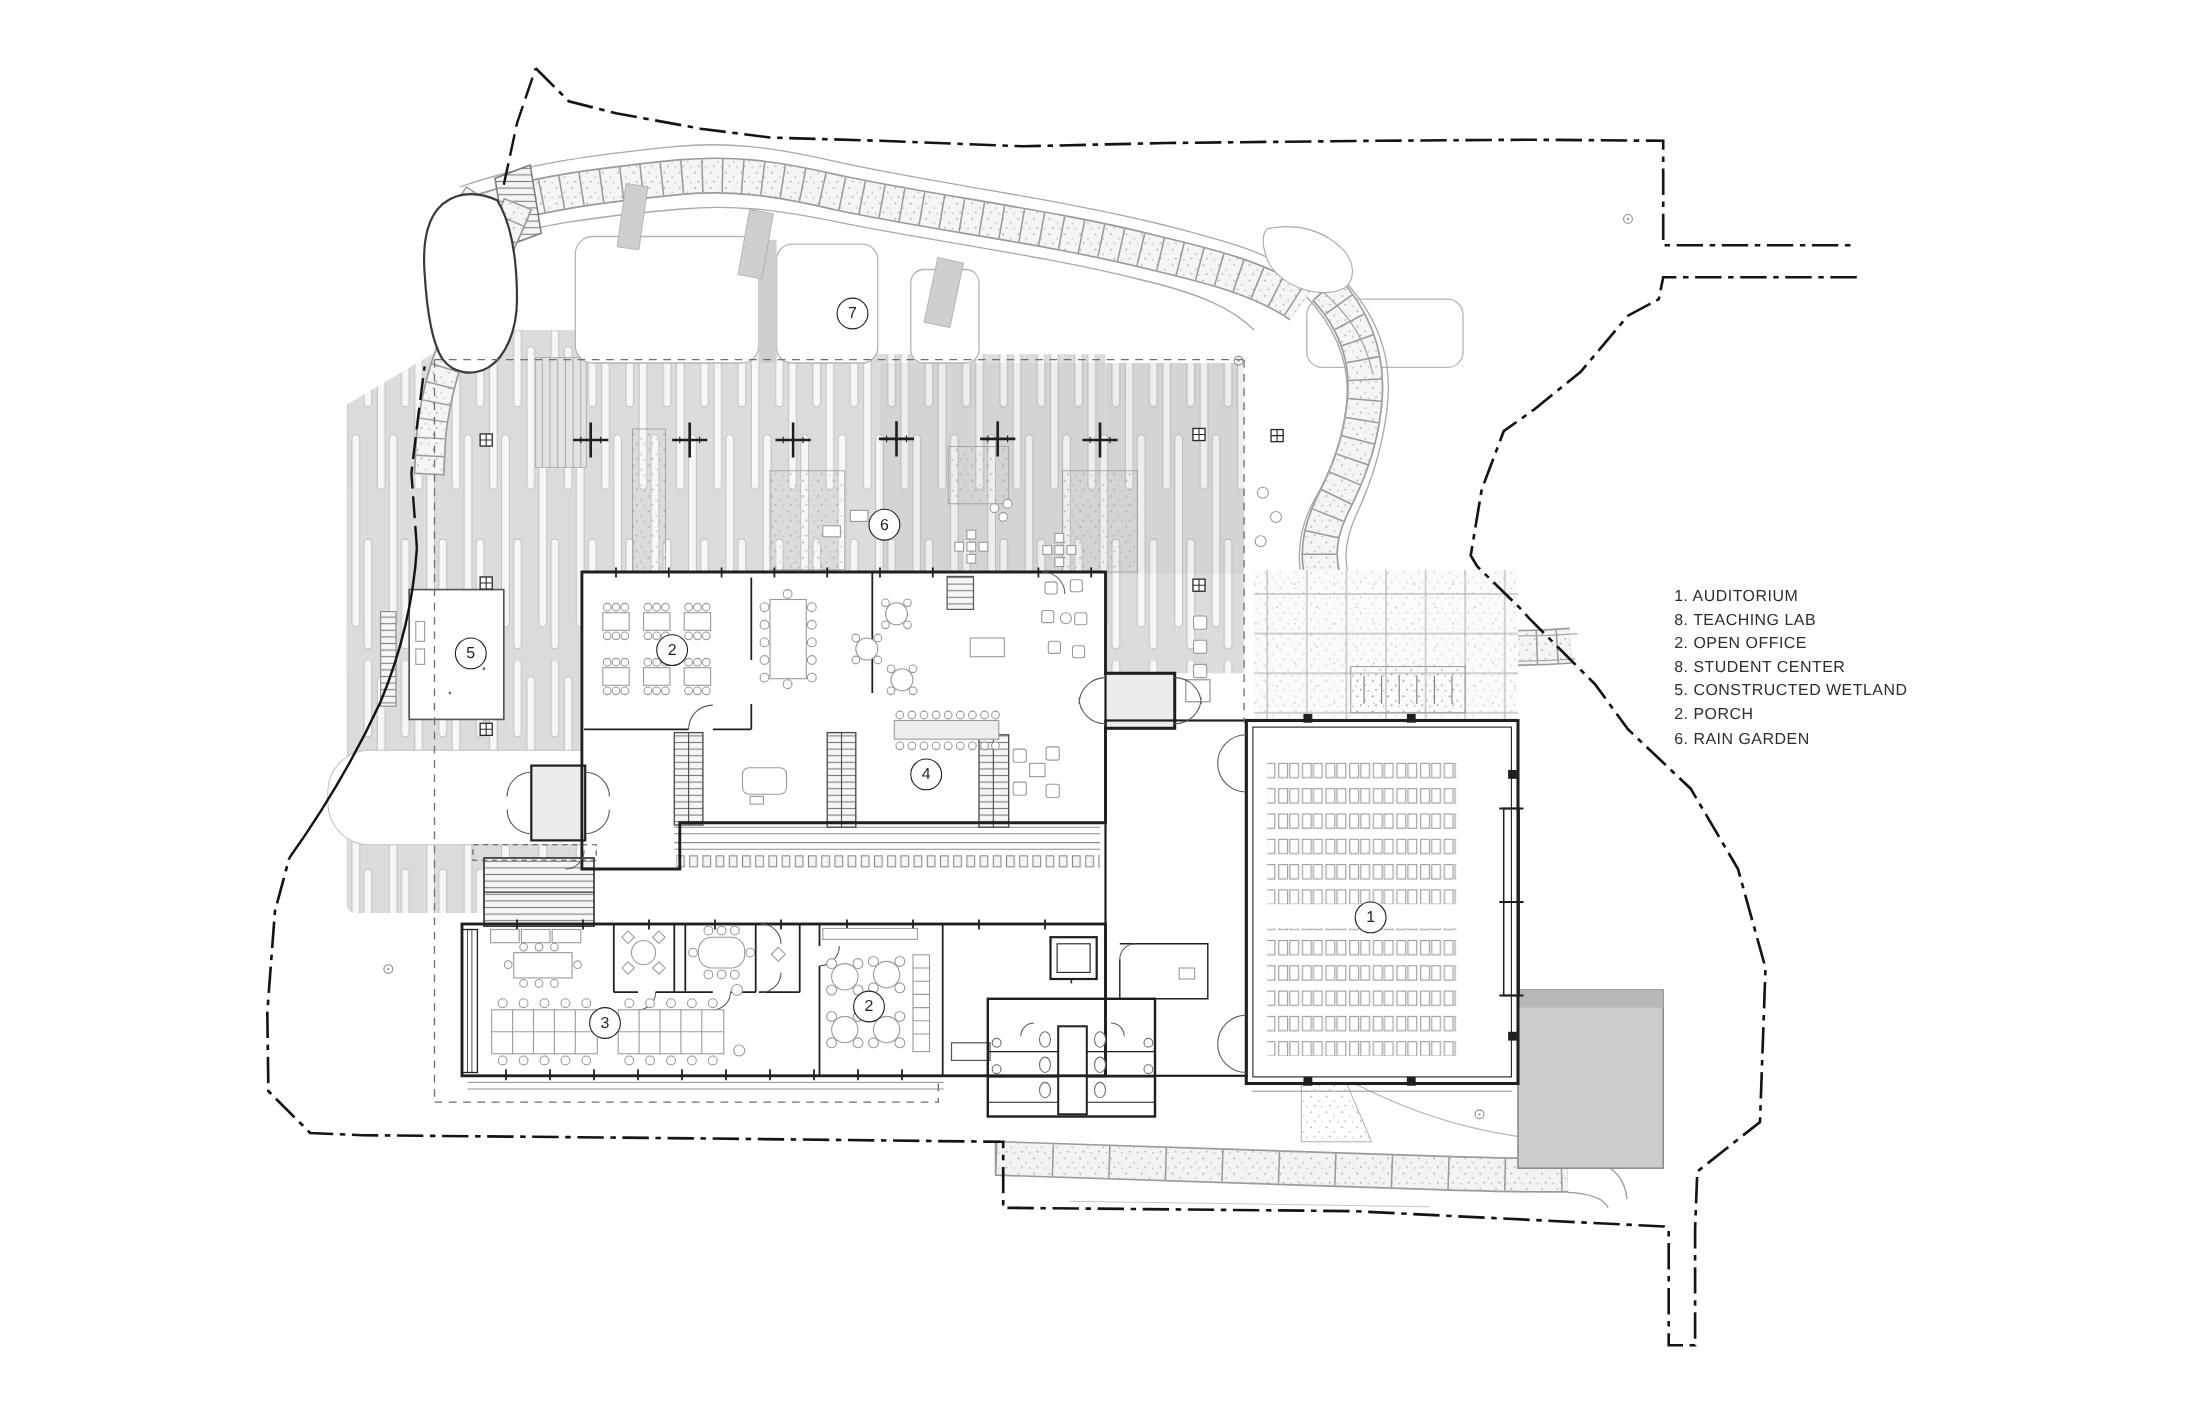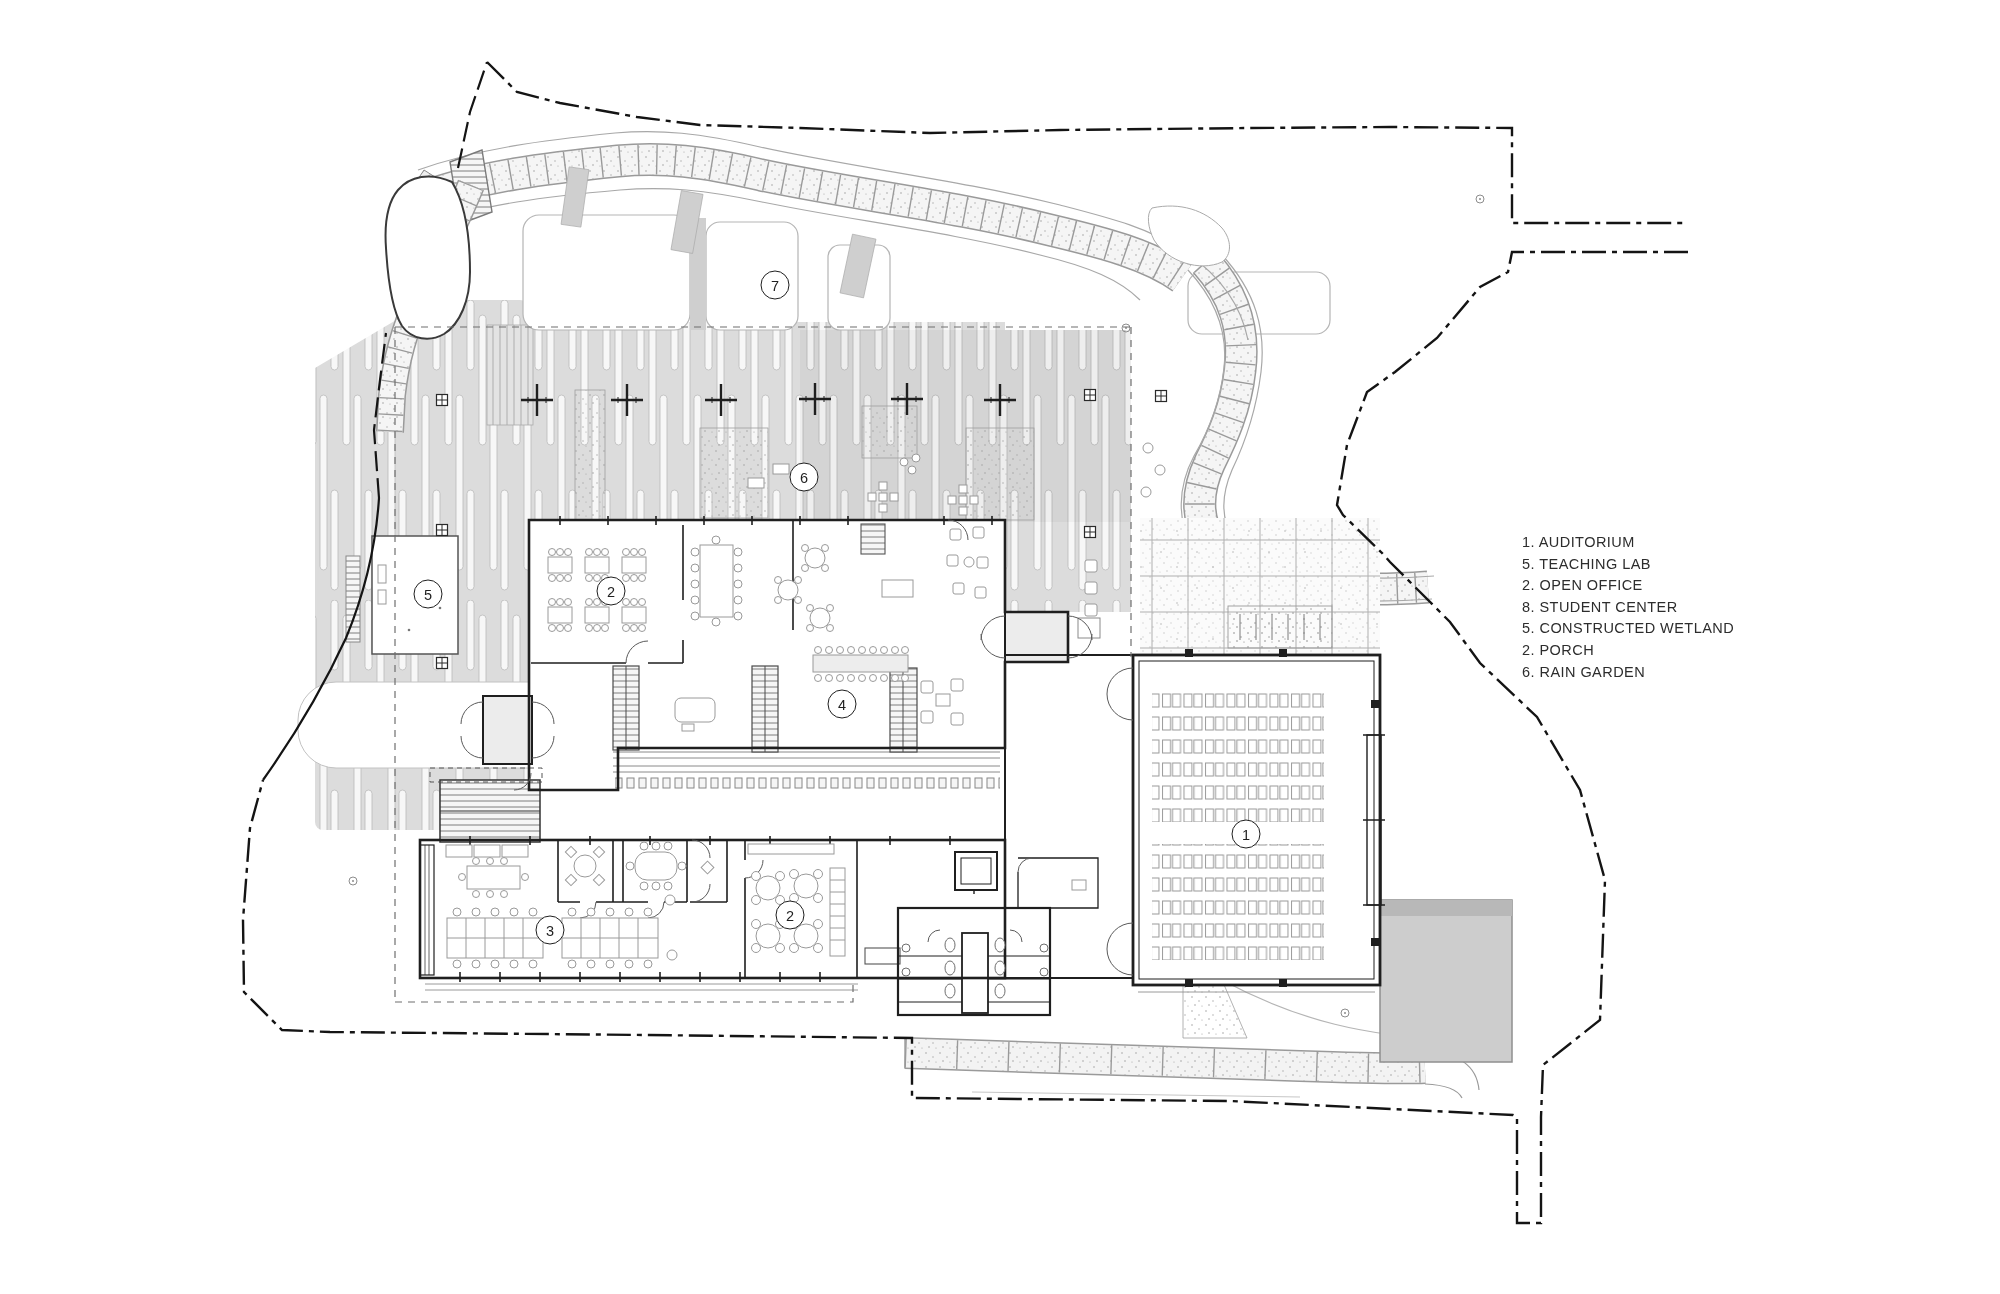--- a/index.html
+++ b/index.html
@@ -469,21 +469,21 @@
 </g>
 
 <g fill="none" stroke="#6f6f6f" stroke-width="1.2" stroke-dasharray="7 6">
   <path d="M395,327 H1131 M395,327 V1002 M395,1002 H853 L853,985 M1131,327 V657"></path>
 </g>
 </svg>
 
 <div class="overlay">
   <div class="legend">
     <div>1. AUDITORIUM</div>
-    <div>5. TEACHING LAB</div>
+    <div>8. TEACHING LAB</div>
     <div>2. OPEN OFFICE</div>
     <div>8. STUDENT CENTER</div>
     <div>5. CONSTRUCTED WETLAND</div>
     <div>2. PORCH</div>
     <div>6. RAIN GARDEN</div>
   </div>
 
   <div class="marker" style="left: 1246px; top: 834px;">
         <span>1</span>
       </div>

